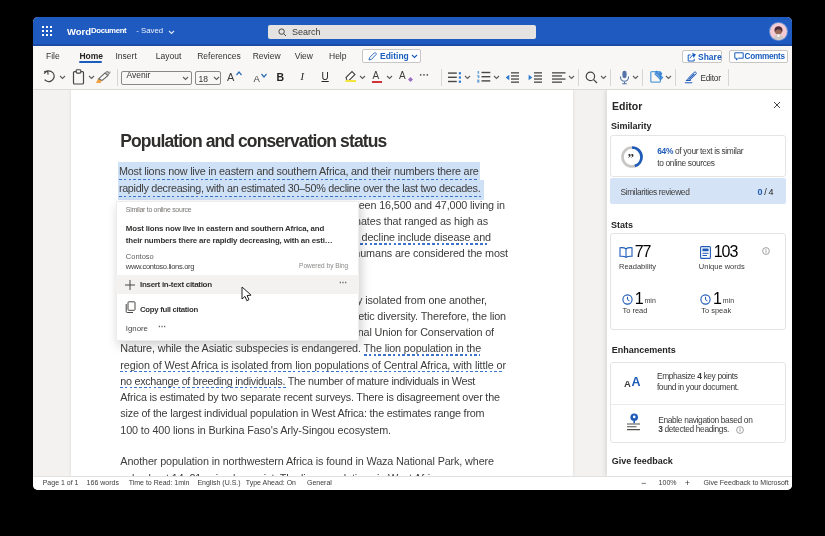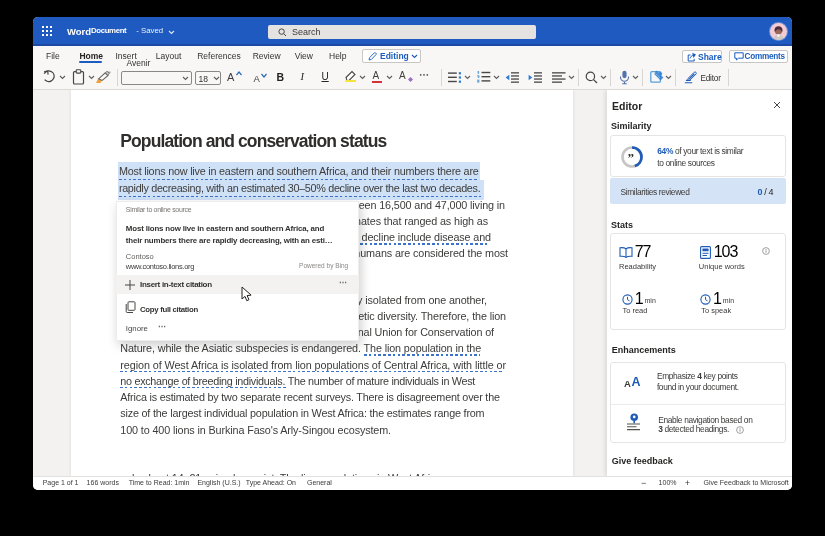--- a/index.html
+++ b/index.html
@@ -55,20 +55,21 @@
     <div class="bl" style="left:87.3px;top:173.9px">significant threats to the species.</div>
     <div class="bl" style="right:305px;top:204px">often geographically isolated from one another,</div>
     <div class="bl" style="right:286px;top:220.3px">a lack of genetic diversity. Therefore, the lion</div>
     <div class="bl" style="right:298px;top:236.5px">by the International Union for Conservation of</div>
     <div class="bl" style="left:87.3px;top:252.75px" id="p3l4">Nature, while the Asiatic subspecies is endangered. The lion population in the</div>
     <div class="bl" style="left:87.3px;top:269px;letter-spacing:-0.08px" id="p3l5">region of West Africa is isolated from lion populations of Central Africa, with little or</div>
     <div class="bl" style="left:87.3px;top:285.25px;letter-spacing:-0.29px" id="p3l6">no exchange of breeding individuals. The number of mature individuals in West</div>
     <div class="bl" style="left:87.3px;top:301.5px;letter-spacing:-0.2px" id="p3l7">Africa is estimated by two separate recent surveys. There is disagreement over the</div>
     <div class="bl" style="left:87.3px;top:317.75px;letter-spacing:-0.19px" id="p3l8">size of the largest individual population in West Africa: the estimates range from</div>
     <div class="bl" style="left:87.3px;top:334px" id="p3l9">100 to 400 lions in Burkina Faso's Arly-Singou ecosystem.</div>
+    <div class="bl" style="left:87.3px;top:365.6px" id="p4l1">Another population in northwestern Africa is found in Waza National Park, where</div>
     <div class="bl" style="left:87.3px;top:382.3px">only about 14–21 animals persist. The lion populations in West Africa</div>
     <div class="dash" style="left:85.9px;top:89.2px;width:359px"></div>
     <div class="dash" style="left:85.9px;top:106.2px;width:362px"></div>
     <div class="dash" style="left:327px;top:153.7px;width:128.5px"></div>
     <div class="dash" style="left:331.1px;top:264.75px;width:115.9px"></div>
     <div class="dash" style="left:87.3px;top:281px;width:383px"></div>
     <div class="dash" style="left:87.3px;top:297.25px;width:168px"></div>
     <div class="ab" id="popup" style="left:83.3px;top:111.2px;width:242.9px;height:140.1px;background:#fff;border:1px solid #ededeb;box-sizing:border-box;box-shadow:2px 4px 10px rgba(0,0,0,.2)"></div>
     <span class="t" style="left:92.8px;top:116.5px;font-size:7px;color:#797774;letter-spacing:-0.3px">Similar to online source</span>
     <span class="t pb" style="left:92.8px;top:134.6px" id="qt1">Most lions now live in eastern and southern Africa, and</span>
@@ -237,21 +238,21 @@
       <path d="M1 1l2.5 2.5L6 1"></path>
     </svg>
   <svg class="ab" style="left:62px;top:53px" width="16" height="14" viewBox="0 0 16 14">
       <path d="M1 13l2.2-4.4 3.8 1.6L5.6 13z" fill="#f0a23e"></path>
       <path d="M3.6 8.8L10 3l3 2.5-5.8 4.9z" fill="#fdfdfc" stroke="#6b6967" stroke-width="1.1"></path>
       <path d="M10.3 2.9l1.7-1.6 2.4 2-1.6 1.8z" fill="#c9c7c5" stroke="#6b6967" stroke-width=".9"></path>
       <path d="M13.9 1.2l.5 1.8 1.4-1.1" fill="none" stroke="#8a8886" stroke-width=".8"></path>
     </svg>
   <div class="sep" style="left:84px"></div>
   <div class="ab" style="left:87.7px;top:53.5px;width:71.5px;height:14.6px;border:1px solid #8a8886;box-sizing:border-box;border-radius:2px"></div>
-  <span class="tbt" style="left:93.5px;top:41px;font-size:8.5px;color:#323130">Avenir</span>
+  <span class="tbt" style="left:93.5px;top:53px;font-size:8.5px;color:#323130">Avenir</span>
   <svg class="ab cv" style="left:149px;top:59px" width="7" height="5" viewBox="0 0 7 5">
       <path d="M1 1l2.5 2.5L6 1"></path>
     </svg>
   <div class="ab" style="left:161.7px;top:53.5px;width:26.6px;height:14.6px;border:1px solid #8a8886;box-sizing:border-box;border-radius:2px"></div>
   <span class="tbt" style="left:165.5px;top:57px;font-size:8.5px;color:#323130">18</span>
   <svg class="ab cv" style="left:179.5px;top:59px" width="7" height="5" viewBox="0 0 7 5">
       <path d="M1 1l2.5 2.5L6 1"></path>
     </svg>
   <span class="tbt" style="left:194px;top:53.5px;font-size:11px;color:#403e3c">A</span>
     <svg class="ab" style="left:202.5px;top:53.5px" width="6" height="5" viewBox="0 0 6 5">

